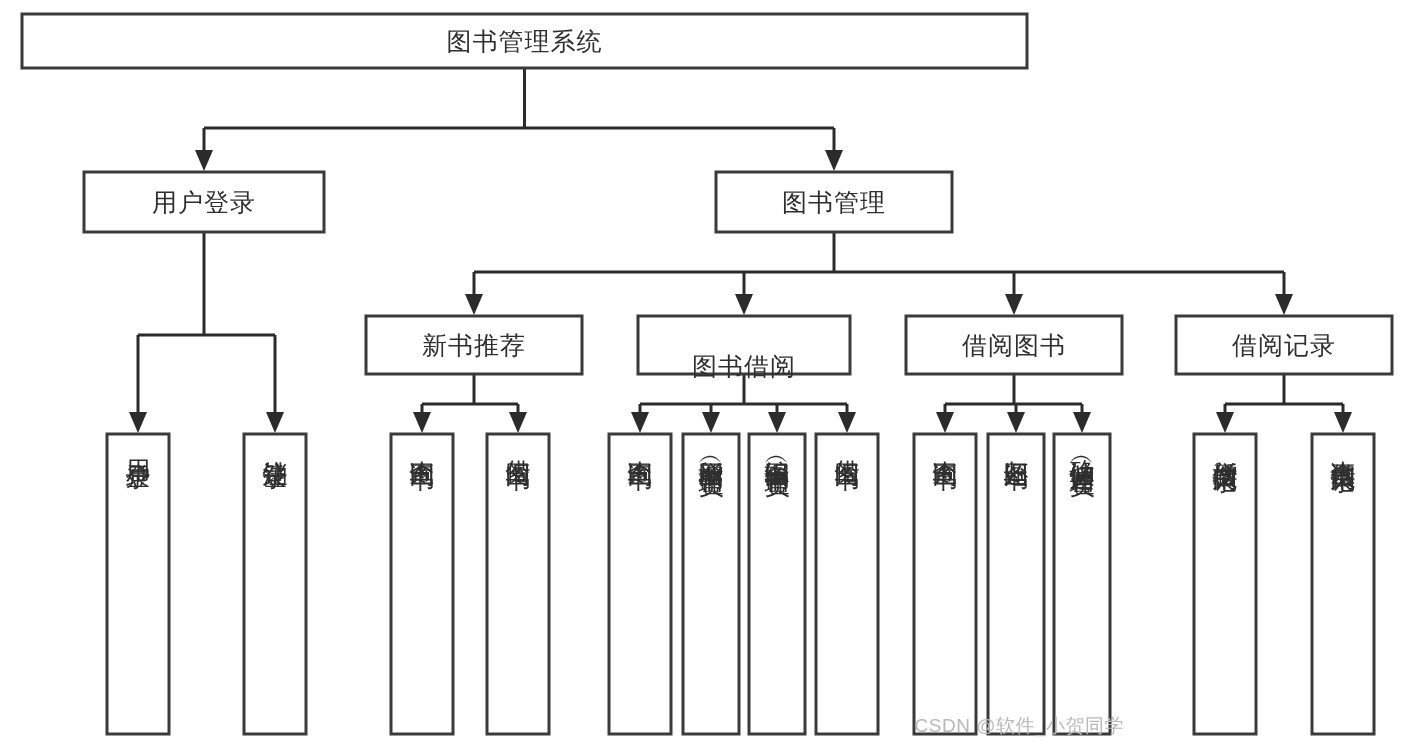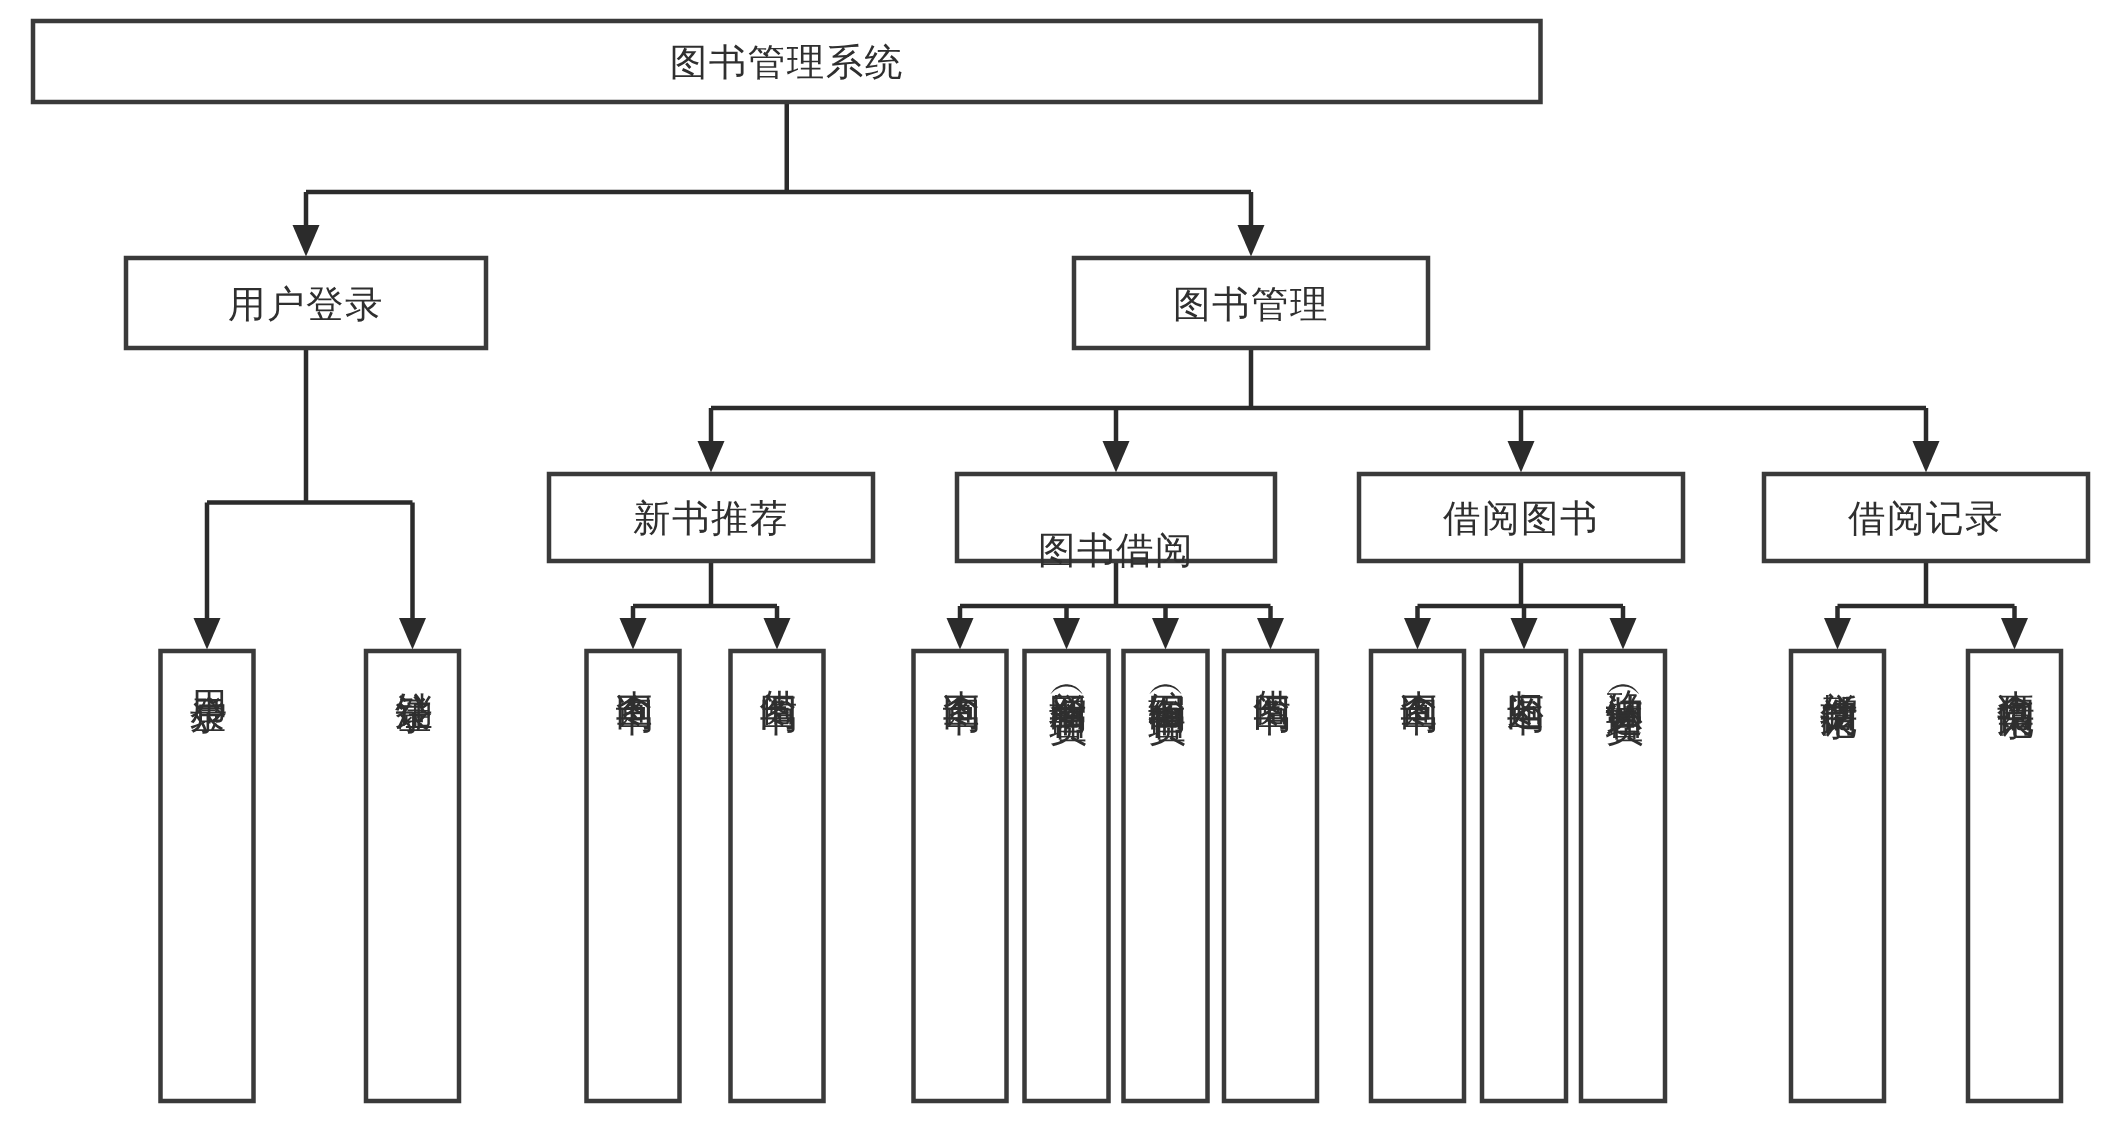--- a/index.html
+++ b/index.html
@@ -225,13 +225,14 @@
       <div class="vlabel-wrap" style="left: 1050px; top: 440px; width: 56px; height: 288px;">
         <div class="vlabel-text">确认归还（管理员）</div>
       </div>
       <div class="vlabel-wrap" style="left: 1190px; top: 440px; width: 62px; height: 288px;">
         <div class="vlabel-text">新增借阅记录</div>
       </div>
       <div class="vlabel-wrap" style="left: 1308px; top: 440px; width: 62px; height: 288px;">
         <div class="vlabel-text">查询借阅记录</div>
       </div>
     </div>
+  <div id="watermark">CSDN @软件_小贺同学</div>
 </div>
 
 </body></html>

